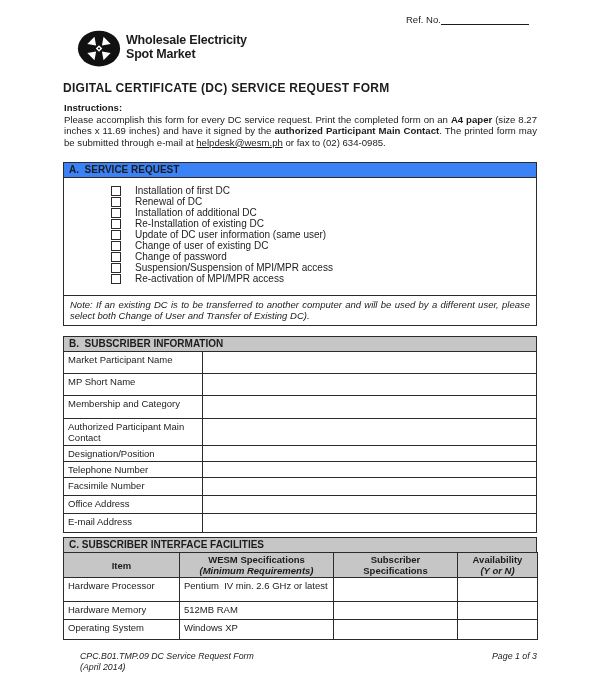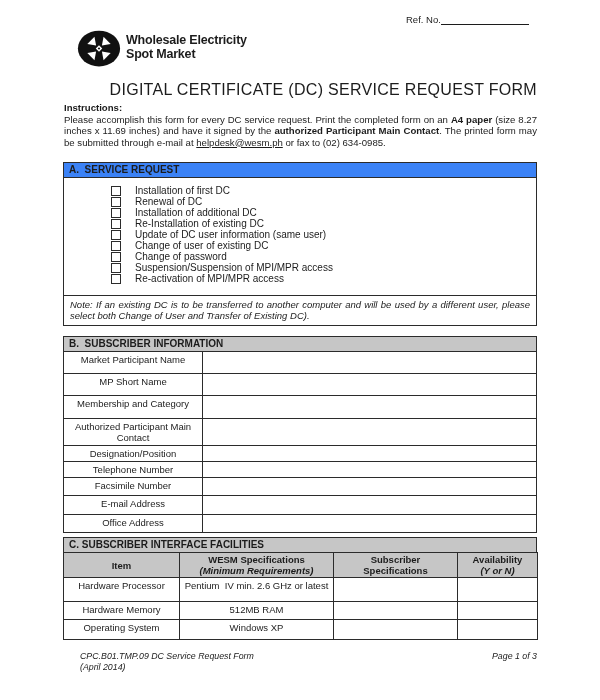--- a/index.html
+++ b/index.html
@@ -6,42 +6,42 @@
   .page {
     position:relative; width:600px; height:700px; background:#ffffff;
     font-family:"Liberation Sans", sans-serif; color:#1c1c1c; overflow:hidden;
   }
   
   .ref { position:absolute; top:14px; left:406px; font-size:9.5px; white-space:nowrap; }
   .ref-line { display:inline-block; width:88px; height:10px; border-bottom:1px solid #1c1c1c; vertical-align:bottom; }
   .logo { position:absolute; top:29px; left:77px; display:flex; align-items:flex-start; }
   .logo svg { display:block; }
   .logo-text { font-weight:bold; font-size:12.5px; line-height:14px; letter-spacing:-0.2px; padding-top:4px; margin-left:5px; }
-  .doc-title { position:absolute; top:81px; left:63px; width:474px; text-align:right; font-weight:normal; font-size:16px; letter-spacing:0.3px; }
+  .doc-title { position:absolute; top:81px; left:63px; width:474px; text-align:left; font-weight:bold; font-size:12px; letter-spacing:0.3px; }
   
   .instructions { position:absolute; top:102px; left:64px; width:473px; font-size:9.6px; line-height:11.6px; text-align:justify; }
   .instructions .heading { font-weight:bold; display:block; }
   .instructions b { font-weight:bold; }
   .instructions .email { text-decoration:underline; }
   
   .boxed { border:1px solid #2b2b2b; box-sizing:border-box; }
   .section-a { position:absolute; top:162px; left:63px; width:474px; }
   .sec-head { background:#3b82f6; border-bottom:1px solid #2b2b2b; padding:2px 5px 2px 5px; }
   .sec-head .t { font-weight:bold; font-size:10px; line-height:10px; display:block; }
   .sec-head .st { font-style:italic; font-size:9.5px; line-height:10px; display:block; margin-top:1px; }
   .options { padding:7px 0 0 47px; height:110px; box-sizing:content-box; }
   .opt-row { display:flex; align-items:center; height:11px; }
   .cb { width:8px; height:8px; border:1px solid #2b2b2b; background:#fff; display:inline-block; margin-right:14px; flex:0 0 auto; }
   .opt-label { font-size:10px; white-space:nowrap; }
   .note { border-top:1px solid #2b2b2b; padding:3px 6px 4px 6px; font-style:italic; font-size:9.5px; line-height:11px; text-align:justify; }
   
   .section-b { position:absolute; top:336px; left:63px; width:474px; }
   .bar { background:#c6c6c6; border:1px solid #2b2b2b; border-bottom:none; font-weight:bold; font-size:10px; padding:1px 5px 2px 5px; box-sizing:border-box; }
   table.grid { border-collapse:collapse; width:474px; table-layout:fixed; }
-  table.grid td, table.grid th { border:1px solid #2b2b2b; padding:2px 4px; vertical-align:top; font-size:9.5px; font-weight:normal; text-align:center; box-sizing:border-box; }
+  table.grid td, table.grid th { border:1px solid #2b2b2b; padding:2px 4px; vertical-align:top; font-size:9.5px; font-weight:normal; text-align:left; box-sizing:border-box; }
   .b-label { width:139px; padding-right:14px; }
   
   .section-c { position:absolute; top:537px; left:63px; width:474px; }
   table.grid .c-head { background:#c6c6c6; text-align:center; vertical-align:middle; font-weight:bold; padding:1px 2px; }
   .c-sub { font-style:italic; font-weight:bold; display:block; }
   .c-head-line { display:block; }
   
   .footer { position:absolute; top:651px; left:80px; width:457px; display:flex; justify-content:space-between; font-style:italic; font-size:8.8px; line-height:10.5px; }
 </style>
 </head>
@@ -150,26 +150,26 @@
             <td></td>
           </tr>
       <tr style="height:16px">
             <td class="b-label">Telephone Number</td>
             <td></td>
           </tr>
       <tr style="height:18px">
             <td class="b-label">Facsimile Number</td>
             <td></td>
           </tr>
+      <tr style="height:18px">
+            <td class="b-label">Office Address</td>
+            <td></td>
+          </tr>
       <tr style="height:19px">
             <td class="b-label">E-mail Address</td>
-            <td></td>
-          </tr>
-      <tr style="height:18px">
-            <td class="b-label">Office Address</td>
             <td></td>
           </tr>
     </tbody>
       </table>
   </div>
 
   <div class="section-c">
     <div class="bar">C. SUBSCRIBER INTERFACE FACILITIES</div>
     <table class="grid">
       <tbody>

